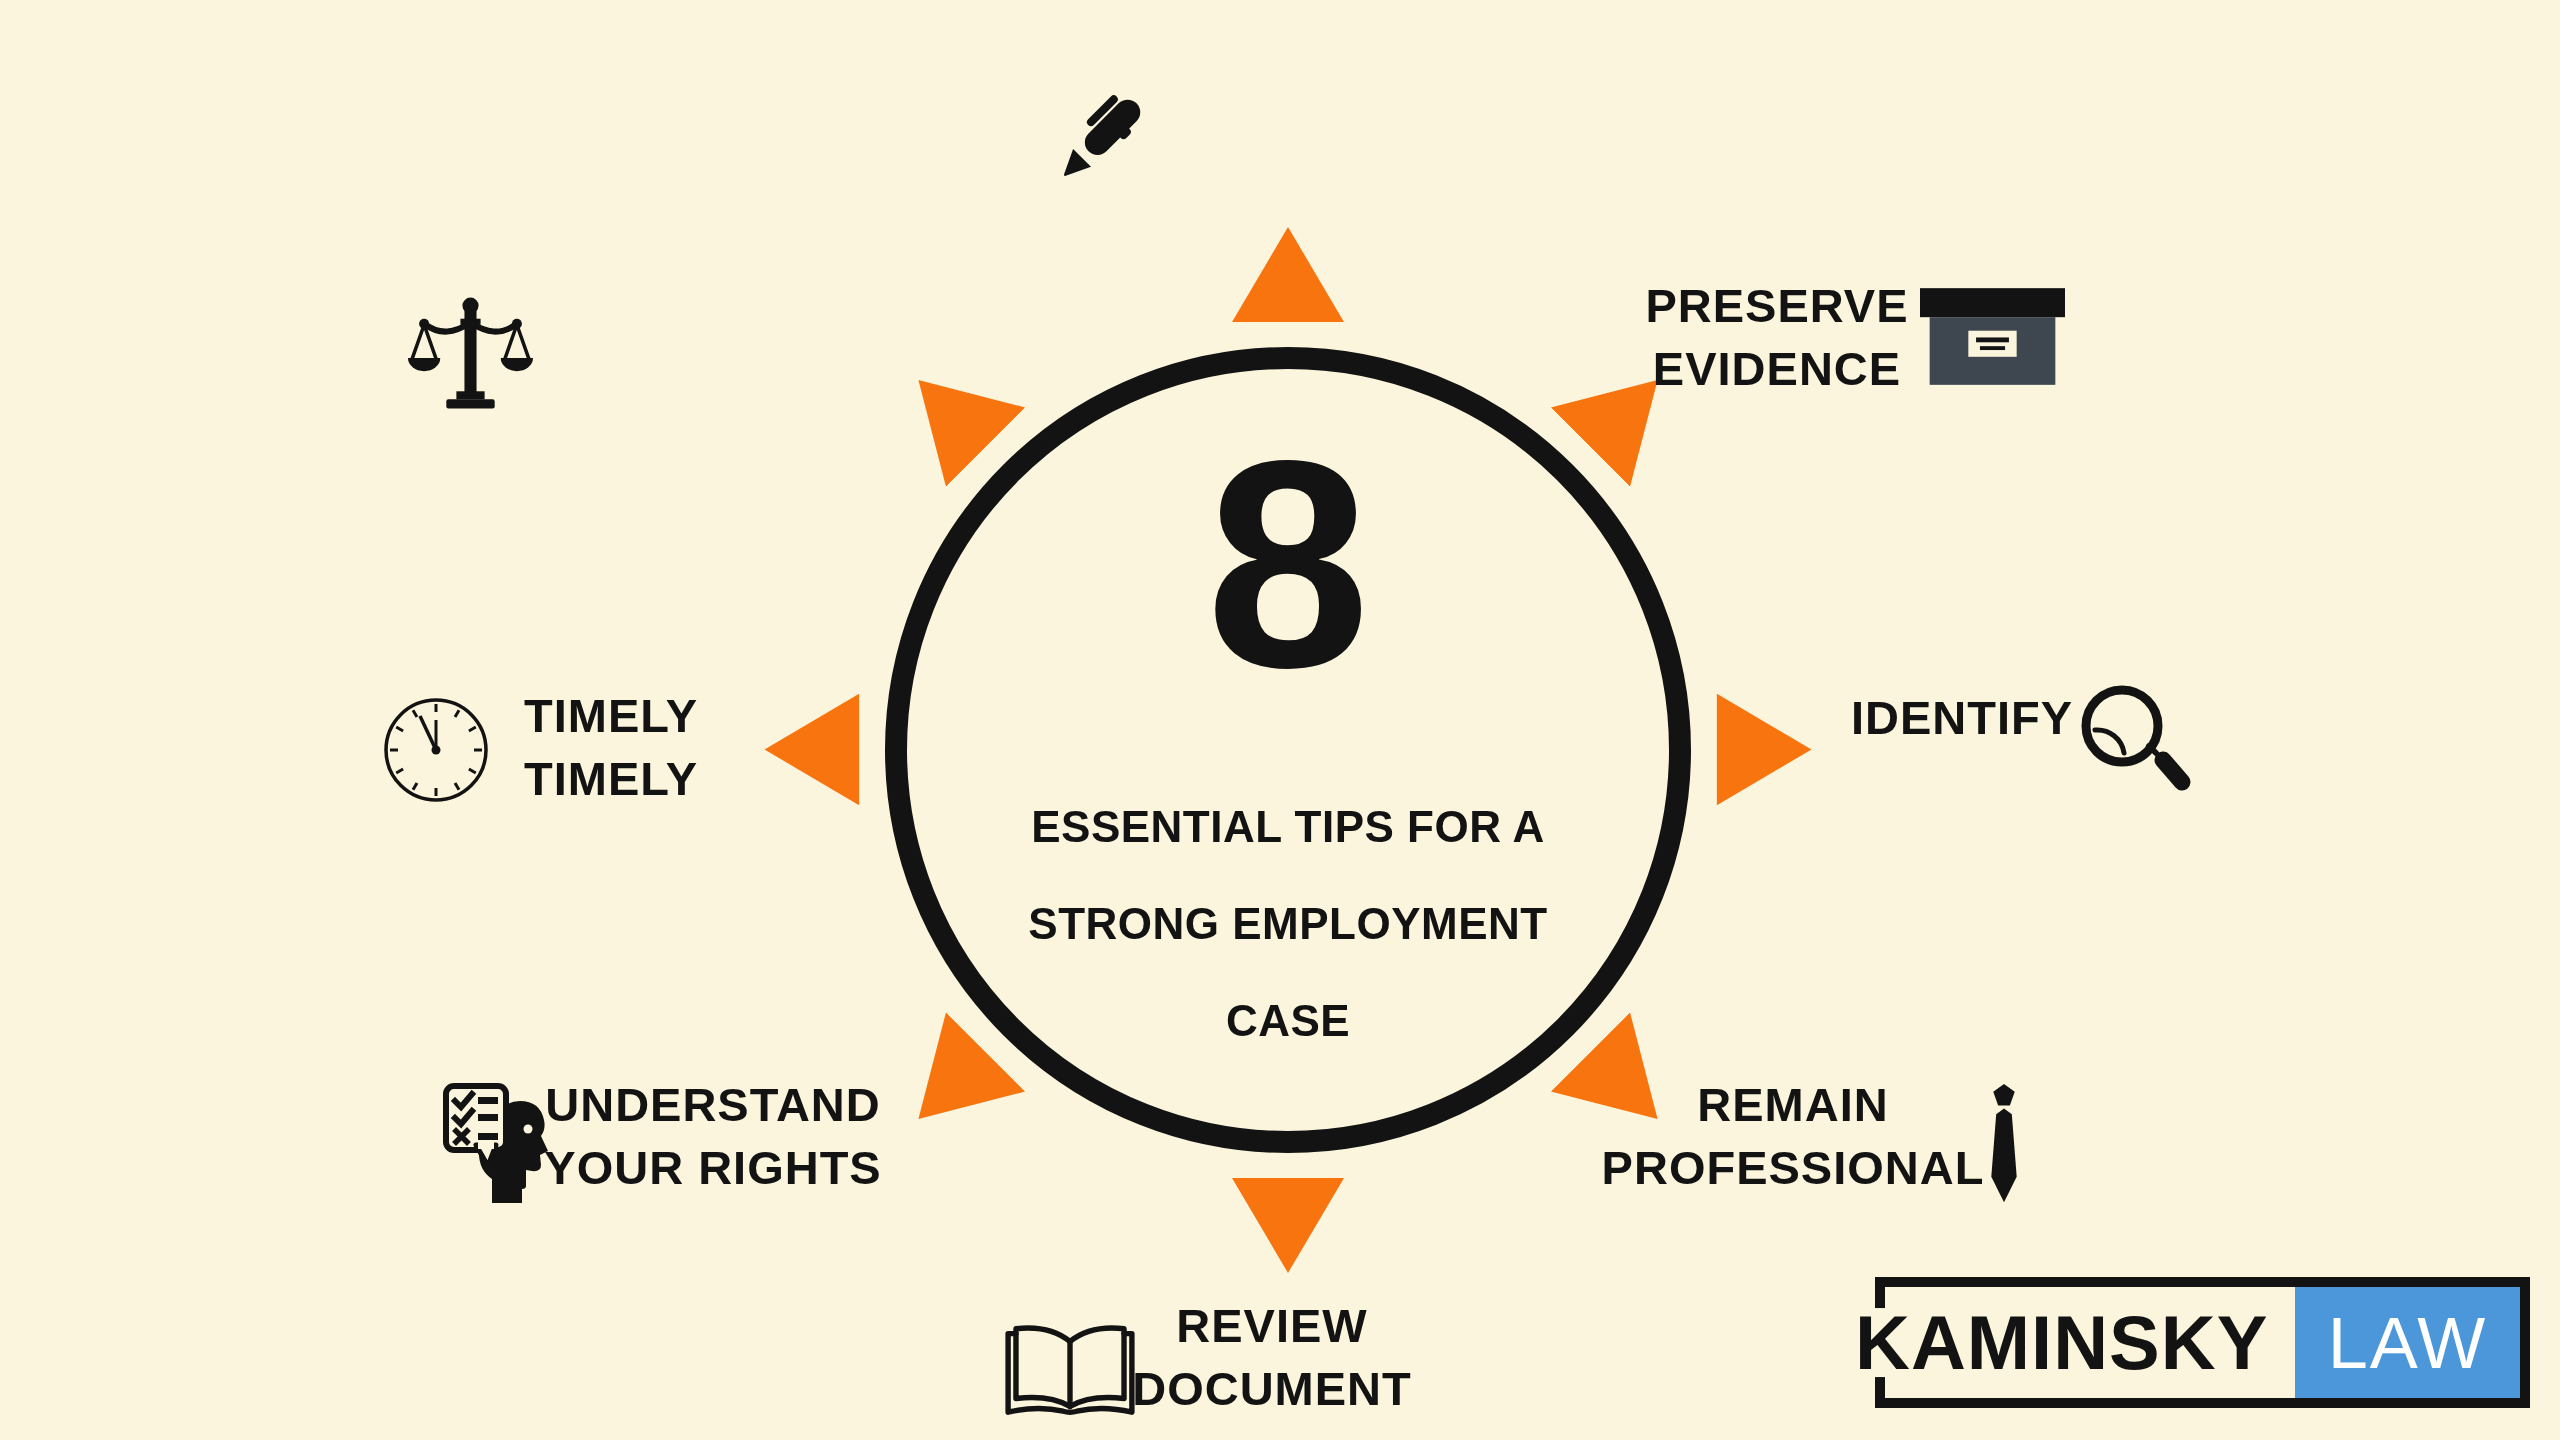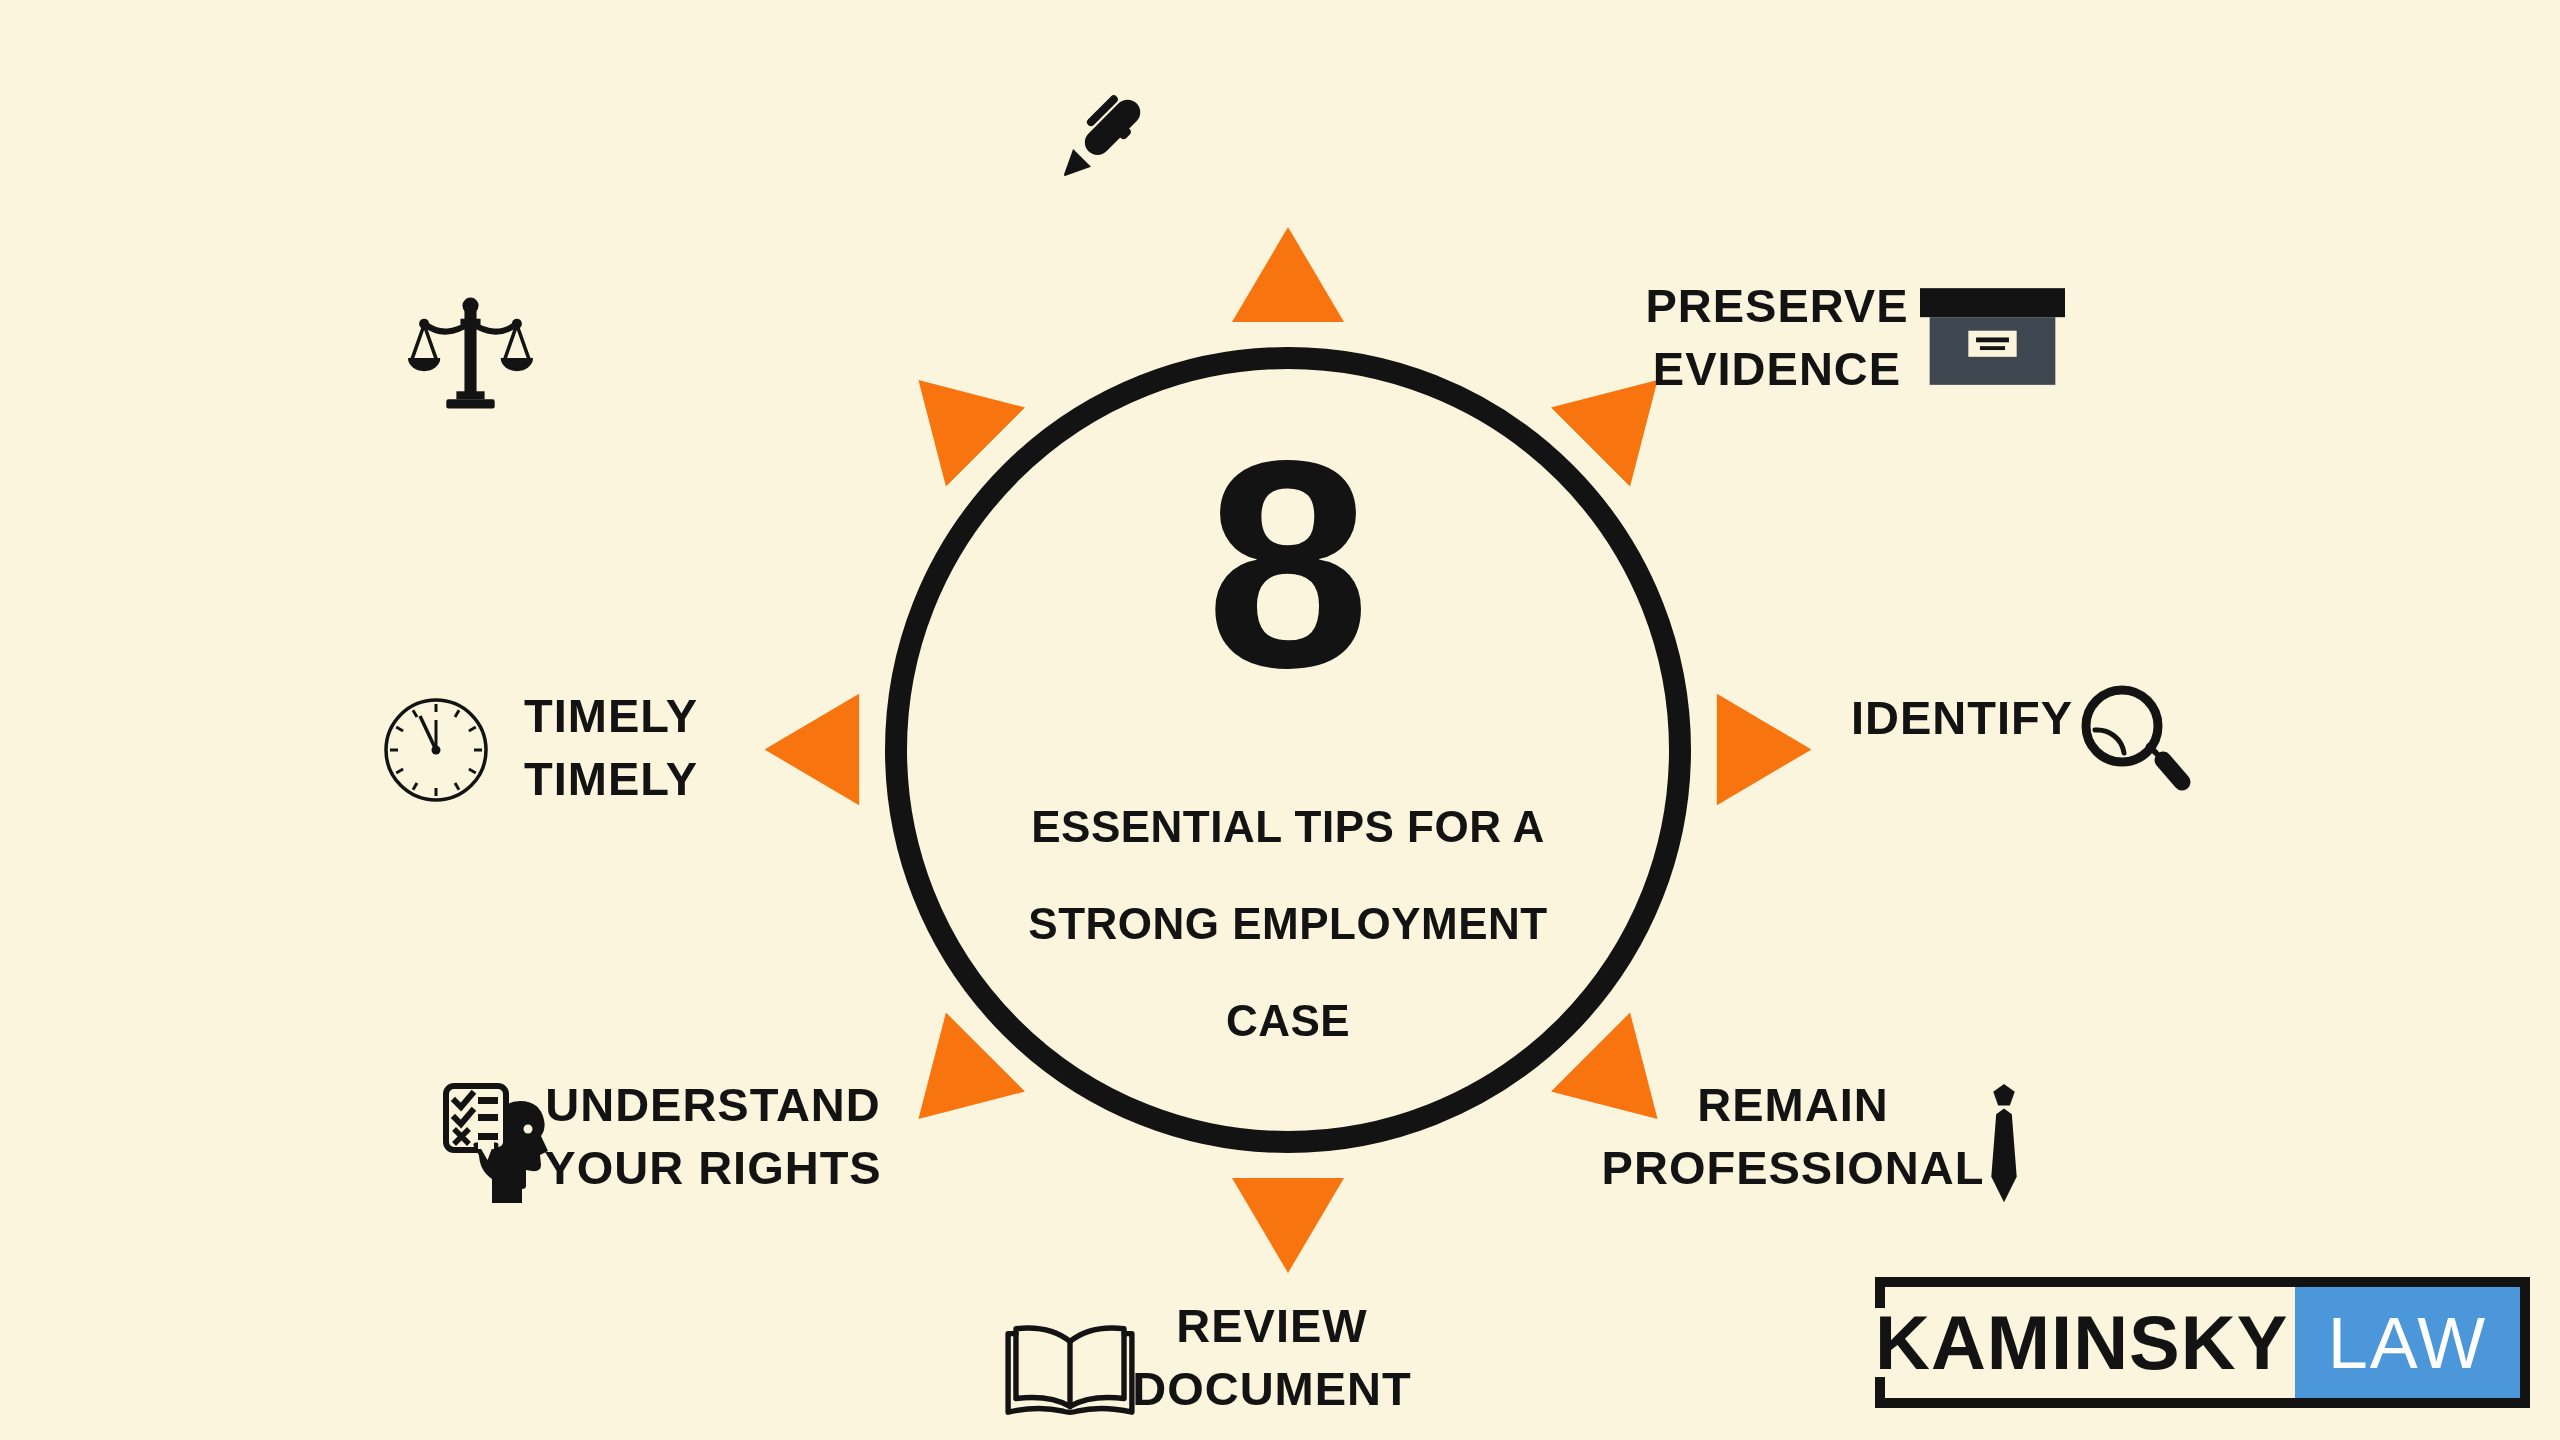--- a/index.html
+++ b/index.html
@@ -49,21 +49,21 @@
   .s-ink{stroke:var(--ink);fill:none;}
   .sf-bg{fill:var(--bg);stroke:var(--ink);}
   
   .logo{
     position:absolute;left:1875px;top:1277px;width:655px;height:131px;
     border:10px solid var(--ink);box-sizing:border-box;
   }
   .logo-kaminsky{
     position:absolute;left:-34px;top:50%;transform:translateY(-50%);
     font-size:76px;font-weight:bold;letter-spacing:1px;line-height:.92;
-    color:var(--ink);background:var(--bg);padding:0 4px;white-space:nowrap;margin-left:20px;
+    color:var(--ink);background:var(--bg);padding:0 4px;white-space:nowrap;
   }
   .logo-law-badge{
     position:absolute;right:0;top:0;bottom:0;width:225px;background:var(--blue);
     display:flex;align-items:center;justify-content:center;
   }
   .logo-law{
     font-size:72px;font-weight:normal;letter-spacing:2px;color:var(--law-color);
     line-height:1;
   }
 </style>

